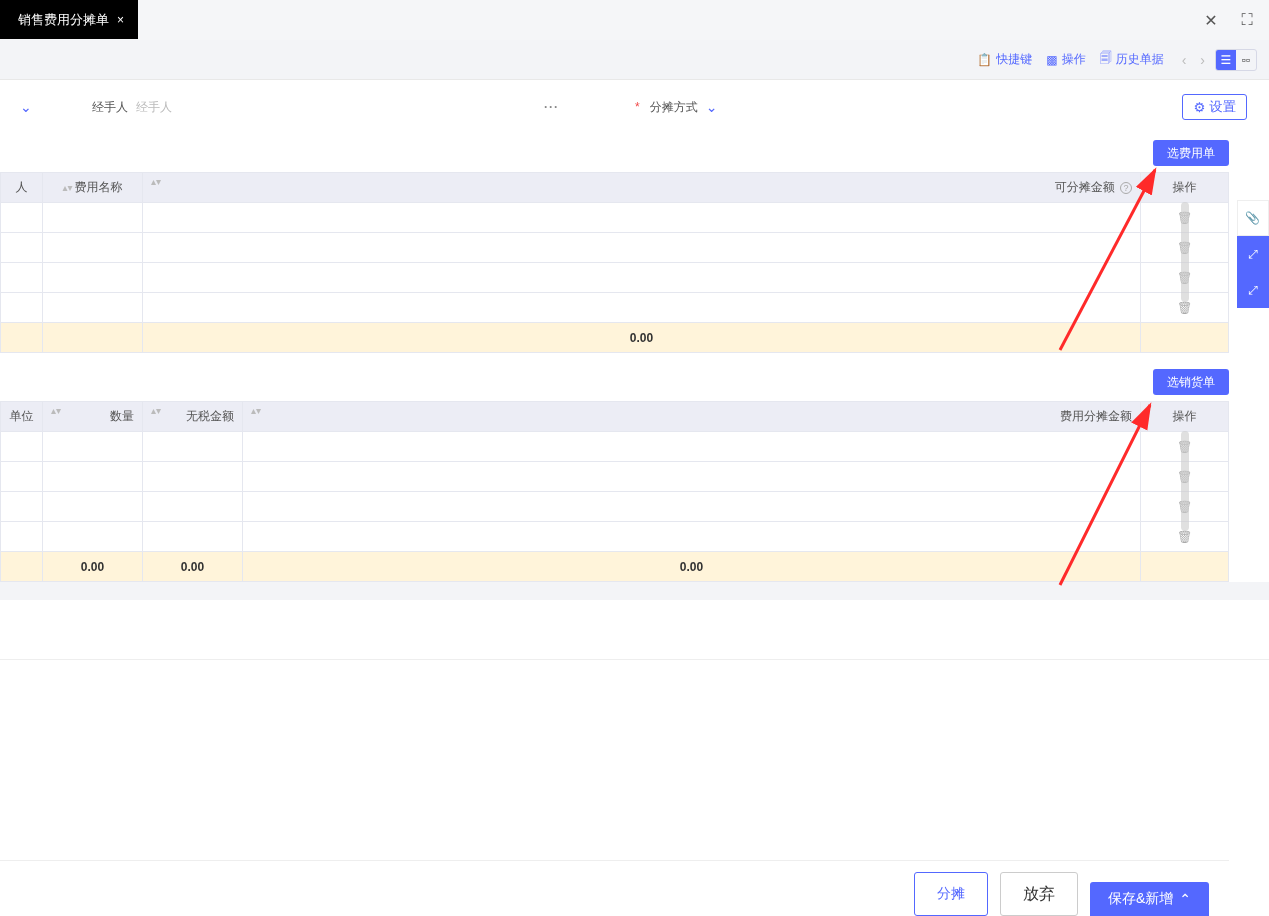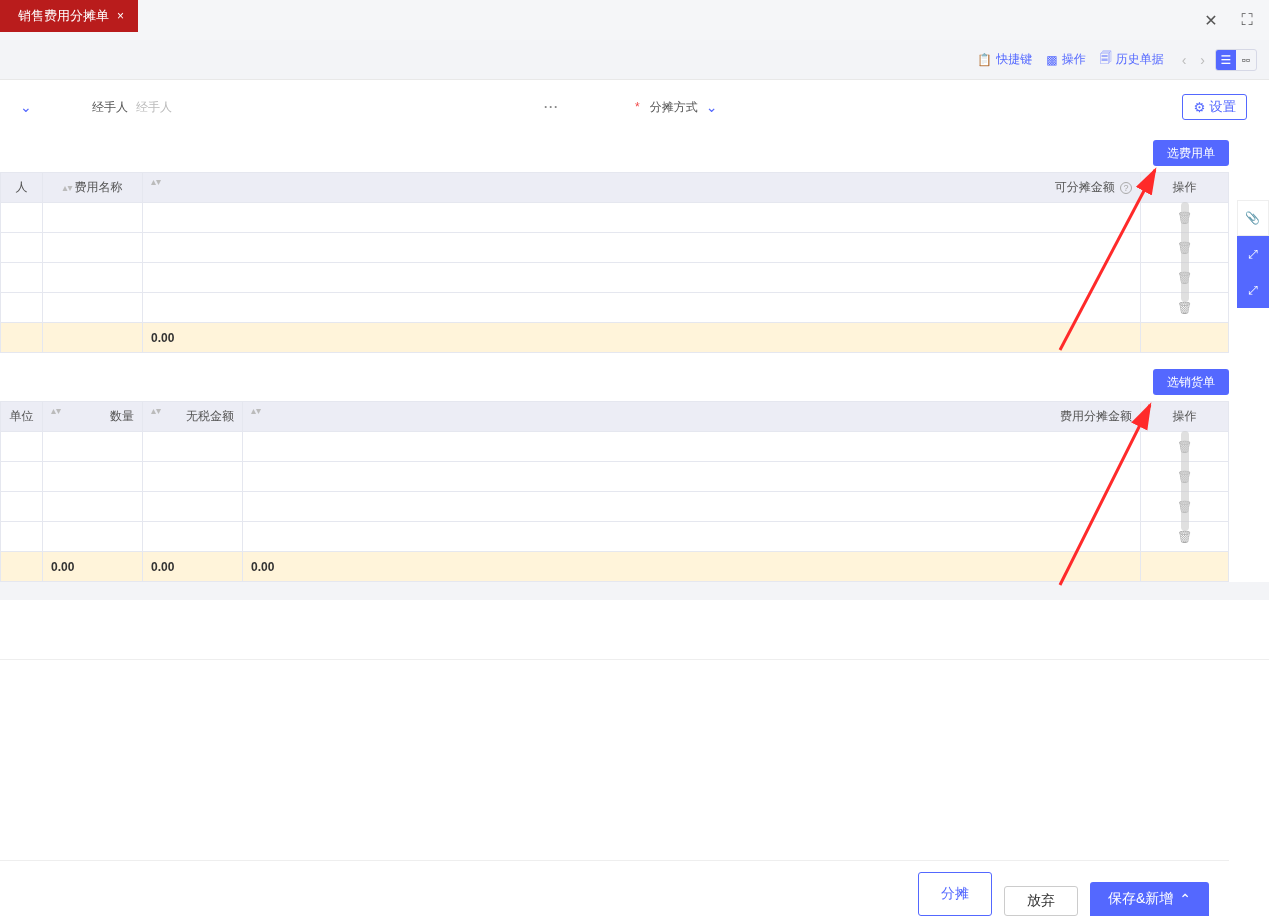--- a/index.html
+++ b/index.html
@@ -1,19 +1,19 @@
 <!DOCTYPE html>
 <html><head>
 <meta charset="utf-8">
 <style>
   * { box-sizing: border-box; margin: 0; padding: 0; }
   html, body { width: 1269px; height: 916px; font-family: "Microsoft YaHei", Arial, sans-serif; font-size: 12px; color: #333; background: #fff; overflow: hidden; }
   
   .tabbar { height: 40px; background: #f5f6f8; display: flex; align-items: flex-start; position: relative; }
-  .tab { background: #b91c1c; color: #fff; height: 32px; line-height: 40px; padding: 0 14px 0 18px; display: flex; align-items: center; gap: 8px; font-size: 13px; }
+  .tab { background: #000000; color: #fff; height: 39px; line-height: 40px; padding: 0 14px 0 18px; display: flex; align-items: center; gap: 8px; font-size: 13px; }
   .tab .close { font-size: 12px; cursor: pointer; }
   .tab-right { position: absolute; right: 0; top: 0; height: 40px; display: flex; align-items: center; gap: 12px; padding-right: 10px; }
   .icon-btn { width: 24px; height: 24px; display: flex; align-items: center; justify-content: center; color: #555; cursor: pointer; font-size: 16px; }
   
   .toolbar { height: 40px; background: #f3f4f7; display: flex; align-items: center; justify-content: flex-end; padding: 0 12px; gap: 14px; border-bottom: 1px solid #e8e8e8; }
   .toolbar .tool { display: flex; align-items: center; gap: 4px; color: #5468ff; cursor: pointer; font-size: 12px; }
   .toolbar .navset { display: flex; align-items: center; gap: 6px; }
   .toolbar .chev { color: #bbb; cursor: pointer; font-size: 14px; padding: 0 4px; }
   .toolbar .view-toggle { display: flex; border: 1px solid #d6d8e6; border-radius: 3px; overflow: hidden; }
   .toolbar .view-toggle .vt { width: 20px; height: 20px; display:flex; align-items:center; justify-content:center; cursor:pointer; }
@@ -28,36 +28,36 @@
   .field input.textin::placeholder { color: #bbb; }
   .field .dots { color: #888; cursor: pointer; letter-spacing: 1px; font-weight: bold; }
   .field .chev-down { color: #5468ff; cursor: pointer; font-size: 14px; }
   .field-handler { position: absolute; left: 92px; }
   .field-method { position: absolute; left: 635px; }
   .settings-btn { position: absolute; right: 22px; border: 1px solid #5468ff; color: #5468ff; background: #fff; border-radius: 3px; height: 26px; padding: 0 10px; display: flex; align-items: center; gap: 4px; cursor: pointer; }
   
   .section { padding: 0 0 0 0; }
   .section-top { display:flex; justify-content:flex-end; padding: 6px 40px 6px 0; }
   .primary-btn { background: #5468ff; color: #fff; border: none; border-radius: 3px; height: 26px; padding: 0 14px; font-size: 12px; cursor: pointer; }
-  .outline-btn { background: #fff; color: #333; border: 1px solid #ccc; border-radius: 3px; height: 30px; padding: 0 22px; font-size: 14px; cursor: pointer; }
+  .outline-btn { background: #fff; color: #333; border: 1px solid #ccc; border-radius: 3px; height: 44px; padding: 0 22px; font-size: 16px; cursor: pointer; }
   .outline-primary { background: #fff; color: #5468ff; border: 1px solid #5468ff; border-radius: 3px; height: 44px; padding: 0 22px; font-size: 14px; cursor: pointer; margin-left: 24px; }
   .save-btn { background: #5468ff; color: #fff; border: none; border-radius: 3px 3px 0 0; height: 34px; padding: 13px 18px; font-size: 14px; cursor:pointer; display:flex; align-items:center; gap:6px; }
   
   .table-wrap { position: relative; margin-right: 40px; }
   table { width: 100%; border-collapse: collapse; table-layout: fixed; }
   th, td { border: 1px solid #e5e7ef; height: 30px; font-size: 12px; padding: 0 8px; }
   th { background: #ecedf5; color: #555; font-weight: normal; position: relative; }
   th .sort { color: #bbb; font-size: 10px; display:inline-flex; flex-direction:column; line-height:5px; margin-right:2px; vertical-align:middle;}
   .col-tiny { width: 42px; }
   .col-name { width: 100px; }
   .col-op { width: 88px; }
   .col-unit { width: 42px; }
   .col-qty { width: 100px; text-align:right;}
   .col-notax { width: 100px; text-align:right;}
-  td.right { text-align: left; }
+  td.right { text-align: center; }
   td.center { text-align: center; }
   tr.sum td { background: #fff4da; font-weight: bold; }
   .trash { color: #aaa; cursor: pointer; text-align:center; }
   .info-icon { display:inline-block; border:1px solid #aaa; color:#aaa; border-radius:50%; width:12px; height:12px; line-height:11px; font-size:9px; text-align:center; margin-left:2px;}
   
   .right-float { position: absolute; right: 0; top: 200px; display:flex; flex-direction:column; }
   .float-item { width: 32px; height: 36px; display:flex; align-items:center; justify-content:center; background:#fff; border:1px solid #eee; color:#888; cursor:pointer;}
   .float-item.blue { background:#5468ff; color:#fff; border-color:#5468ff; }
   
   .vscroll { position: absolute; right: 40px; width: 8px; background: #ccc; opacity:.6; border-radius:4px; }

